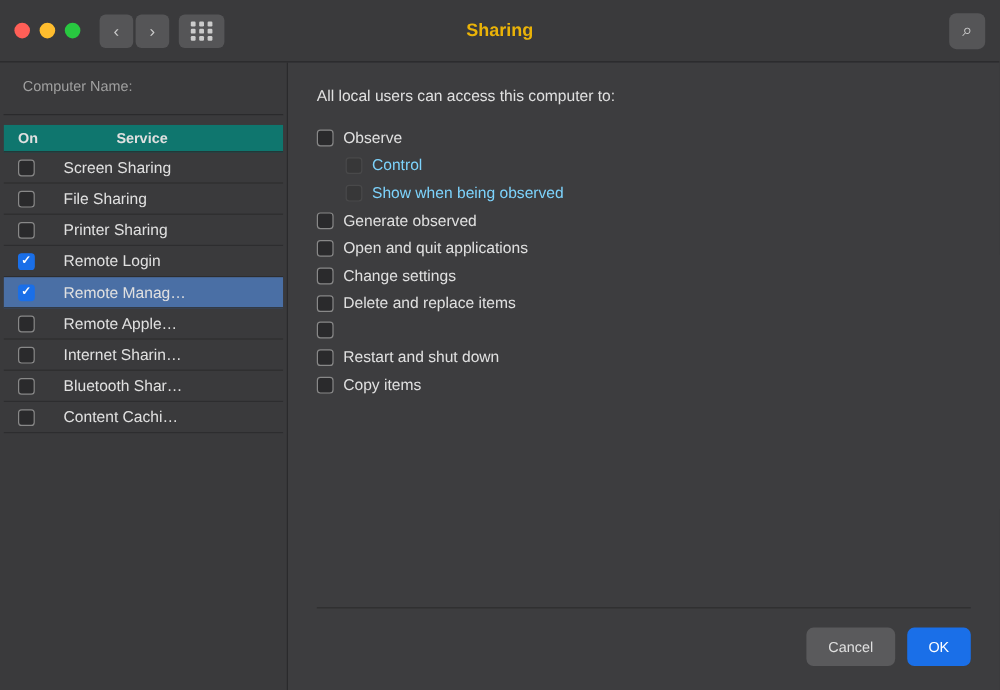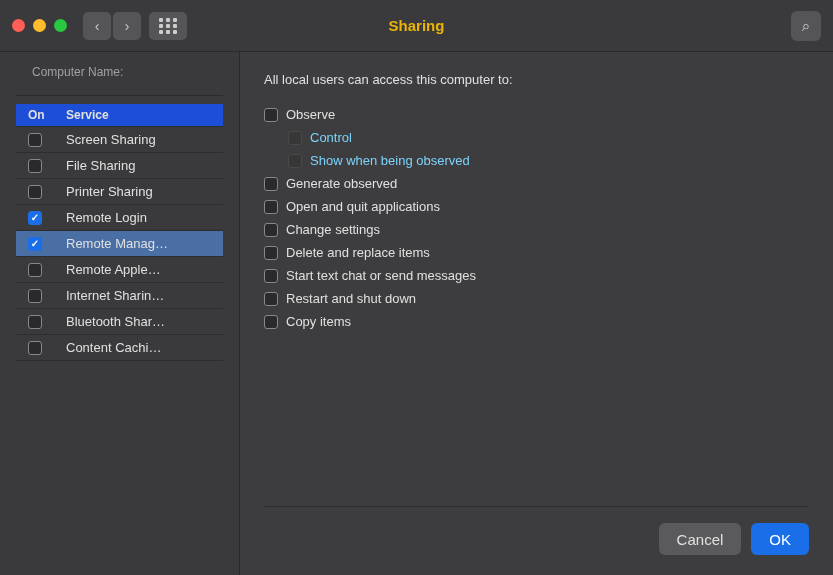--- a/index.html
+++ b/index.html
@@ -116,21 +116,21 @@
     .main-content {
       display: flex;
       height: calc(575px - 52px);
     }
 
     
     .left-panel {
       width: 240px;
       background: #3a3a3c;
       border-right: 1px solid #2a2a2c;
-      padding: 12px 16px;
+      padding: 12px 3px;
       display: flex;
       flex-direction: column;
       justify-content: space-between;
     }
 
     .computer-name-section {
       padding: 0 16px 16px 16px;
       border-bottom: 1px solid #2a2a2c;
       margin-bottom: 8px;
     }
@@ -143,36 +143,37 @@
 
     .service-table {
       flex: 1;
       overflow: hidden;
     }
 
     .table-header {
       display: flex;
       align-items: center;
       padding: 4px 12px;
-      background: #1d4ed8;
+      background: #0f766e;
       border-bottom: 1px solid #2a2a2c;
     }
 
     .col-on {
       width: 38px;
       font-size: 12px;
       font-weight: 600;
       color: #e0e0e0;
     }
 
     .col-service {
       flex: 1;
       font-size: 12px;
       font-weight: 600;
       color: #e0e0e0;
+      margin-left: 44px;
     }
 
     .service-row {
       display: flex;
       align-items: center;
       padding: 5px 12px;
       border-bottom: 1px solid #2d2d2f;
       cursor: pointer;
     }
 
@@ -278,21 +279,21 @@
       gap: 10px;
       padding-top: 16px;
       border-top: 1px solid #2d2d2f;
       margin-top: 8px;
     }
 
     .btn {
       height: 32px;
       padding: 0 18px;
       border-radius: 6px;
-      font-size: 15px;
+      font-size: 12px;
       cursor: pointer;
       font-family: inherit;
       font-weight: 500;
       border: none;
     }
 
     .btn-cancel {
       background: #5a5a5c;
       color: #e0e0e0;
     }
@@ -450,21 +451,20 @@
         <span class="option-label">Change settings</span>
       </div>
 
       <div class="option-row">
         <div class="option-checkbox"></div>
         <span class="option-label">Delete and replace items</span>
       </div>
 
       <div class="option-row">
         <div class="option-checkbox"></div>
-        <span class="option-label">Start text chat or send messages</span>
       </div>
 
       <div class="option-row">
         <div class="option-checkbox"></div>
         <span class="option-label">Restart and shut down</span>
       </div>
 
       <div class="option-row">
         <div class="option-checkbox"></div>
         <span class="option-label">Copy items</span>

